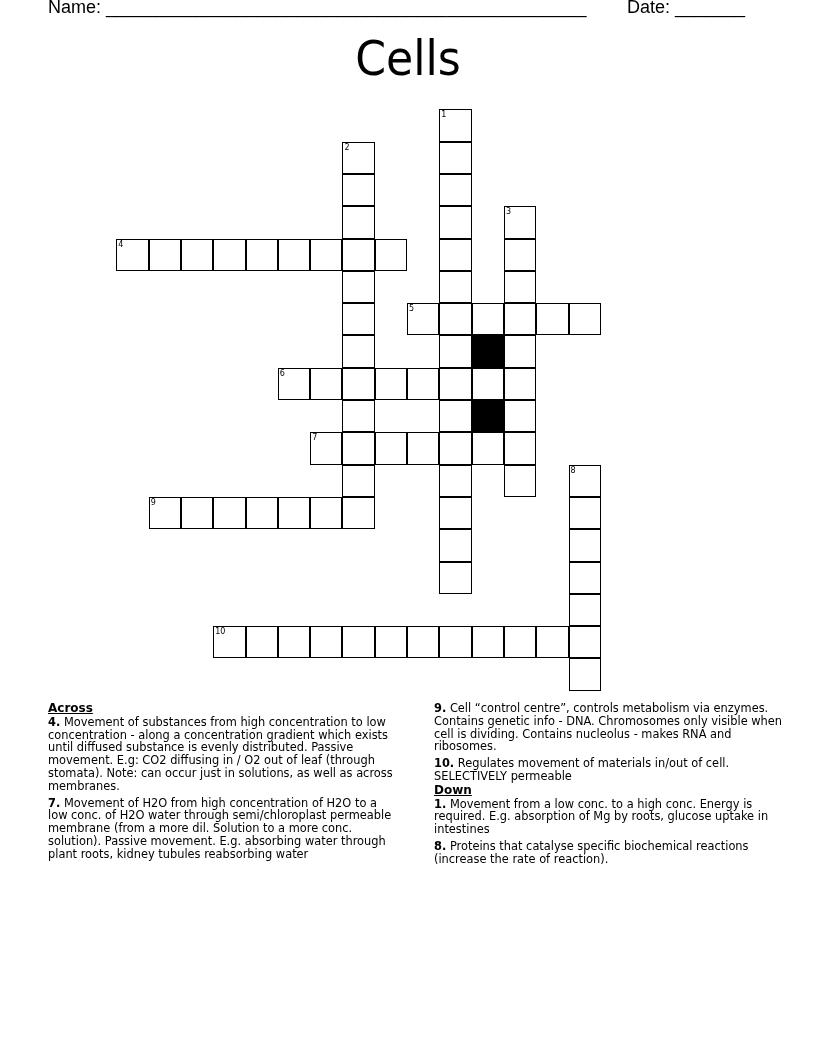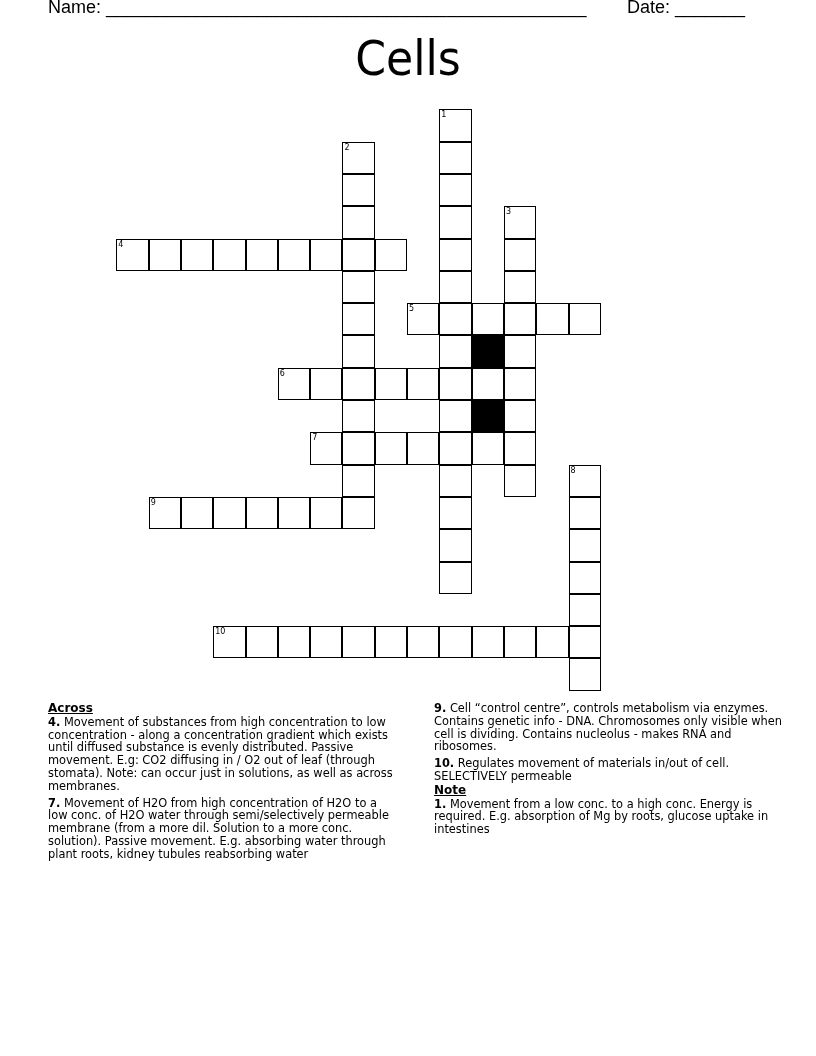--- a/index.html
+++ b/index.html
@@ -129,21 +129,22 @@
     <div class="cell" style="left: 472.3px; top: 626.8px;"></div>
     <div class="cell" style="left: 504.6px; top: 626.8px;"></div>
     <div class="cell" style="left: 536.9px; top: 626.8px;"></div>
     <div class="cell black" style="left: 472.3px; top: 336.1px;"></div>
     <div class="cell black" style="left: 472.3px; top: 400.7px;"></div>
   </div>
 
 <div class="clues left">
   <h3>Across</h3>
   <p class="clue"><b>4.</b><span> Movement of substances from high concentration to low concentration - along a concentration gradient which exists until diffused substance is evenly distributed. Passive movement. E.g: CO2 diffusing in / O2 out of leaf (through stomata). Note: can occur just in solutions, as well as across membranes.</span></p>
-  <p class="clue"><b>7.</b><span> Movement of H2O from high concentration of H2O to a low conc. of H2O water through semi/selectively permeable membrane (from a more dil. Solution to a more conc. solution). Passive movement. E.g. absorbing water through plant roots, kidney tubules reabsorbing water</span></p>
+  <p class="clue"><b>7.</b><span> Movement of H2O from high concentration of H2O to a low conc. of H2O water through semi/chloroplast permeable membrane (from a more dil. Solution to a more conc. solution). Passive movement. E.g. absorbing water through plant roots, kidney tubules reabsorbing water</span></p>
 </div>
 
 <div class="clues right">
   <p class="clue"><b>9.</b><span> Cell “control centre”, controls metabolism via enzymes. Contains genetic info - DNA. Chromosomes only visible when cell is dividing. Contains nucleolus - makes RNA and ribosomes.</span></p>
   <p class="clue" style="margin-bottom:1px"><b>10.</b><span> Regulates movement of materials in/out of cell. SELECTIVELY permeable</span></p>
-  <h3>Note</h3>
+  <h3>Down</h3>
   <p class="clue"><b>1.</b><span> Movement from a low conc. to a high conc. Energy is required. E.g. absorption of Mg by roots, glucose uptake in intestines</span></p>
+  <p class="clue"><b>8.</b><span> Proteins that catalyse specific biochemical reactions (increase the rate of reaction).</span></p>
 </div>
 
 </body></html>

